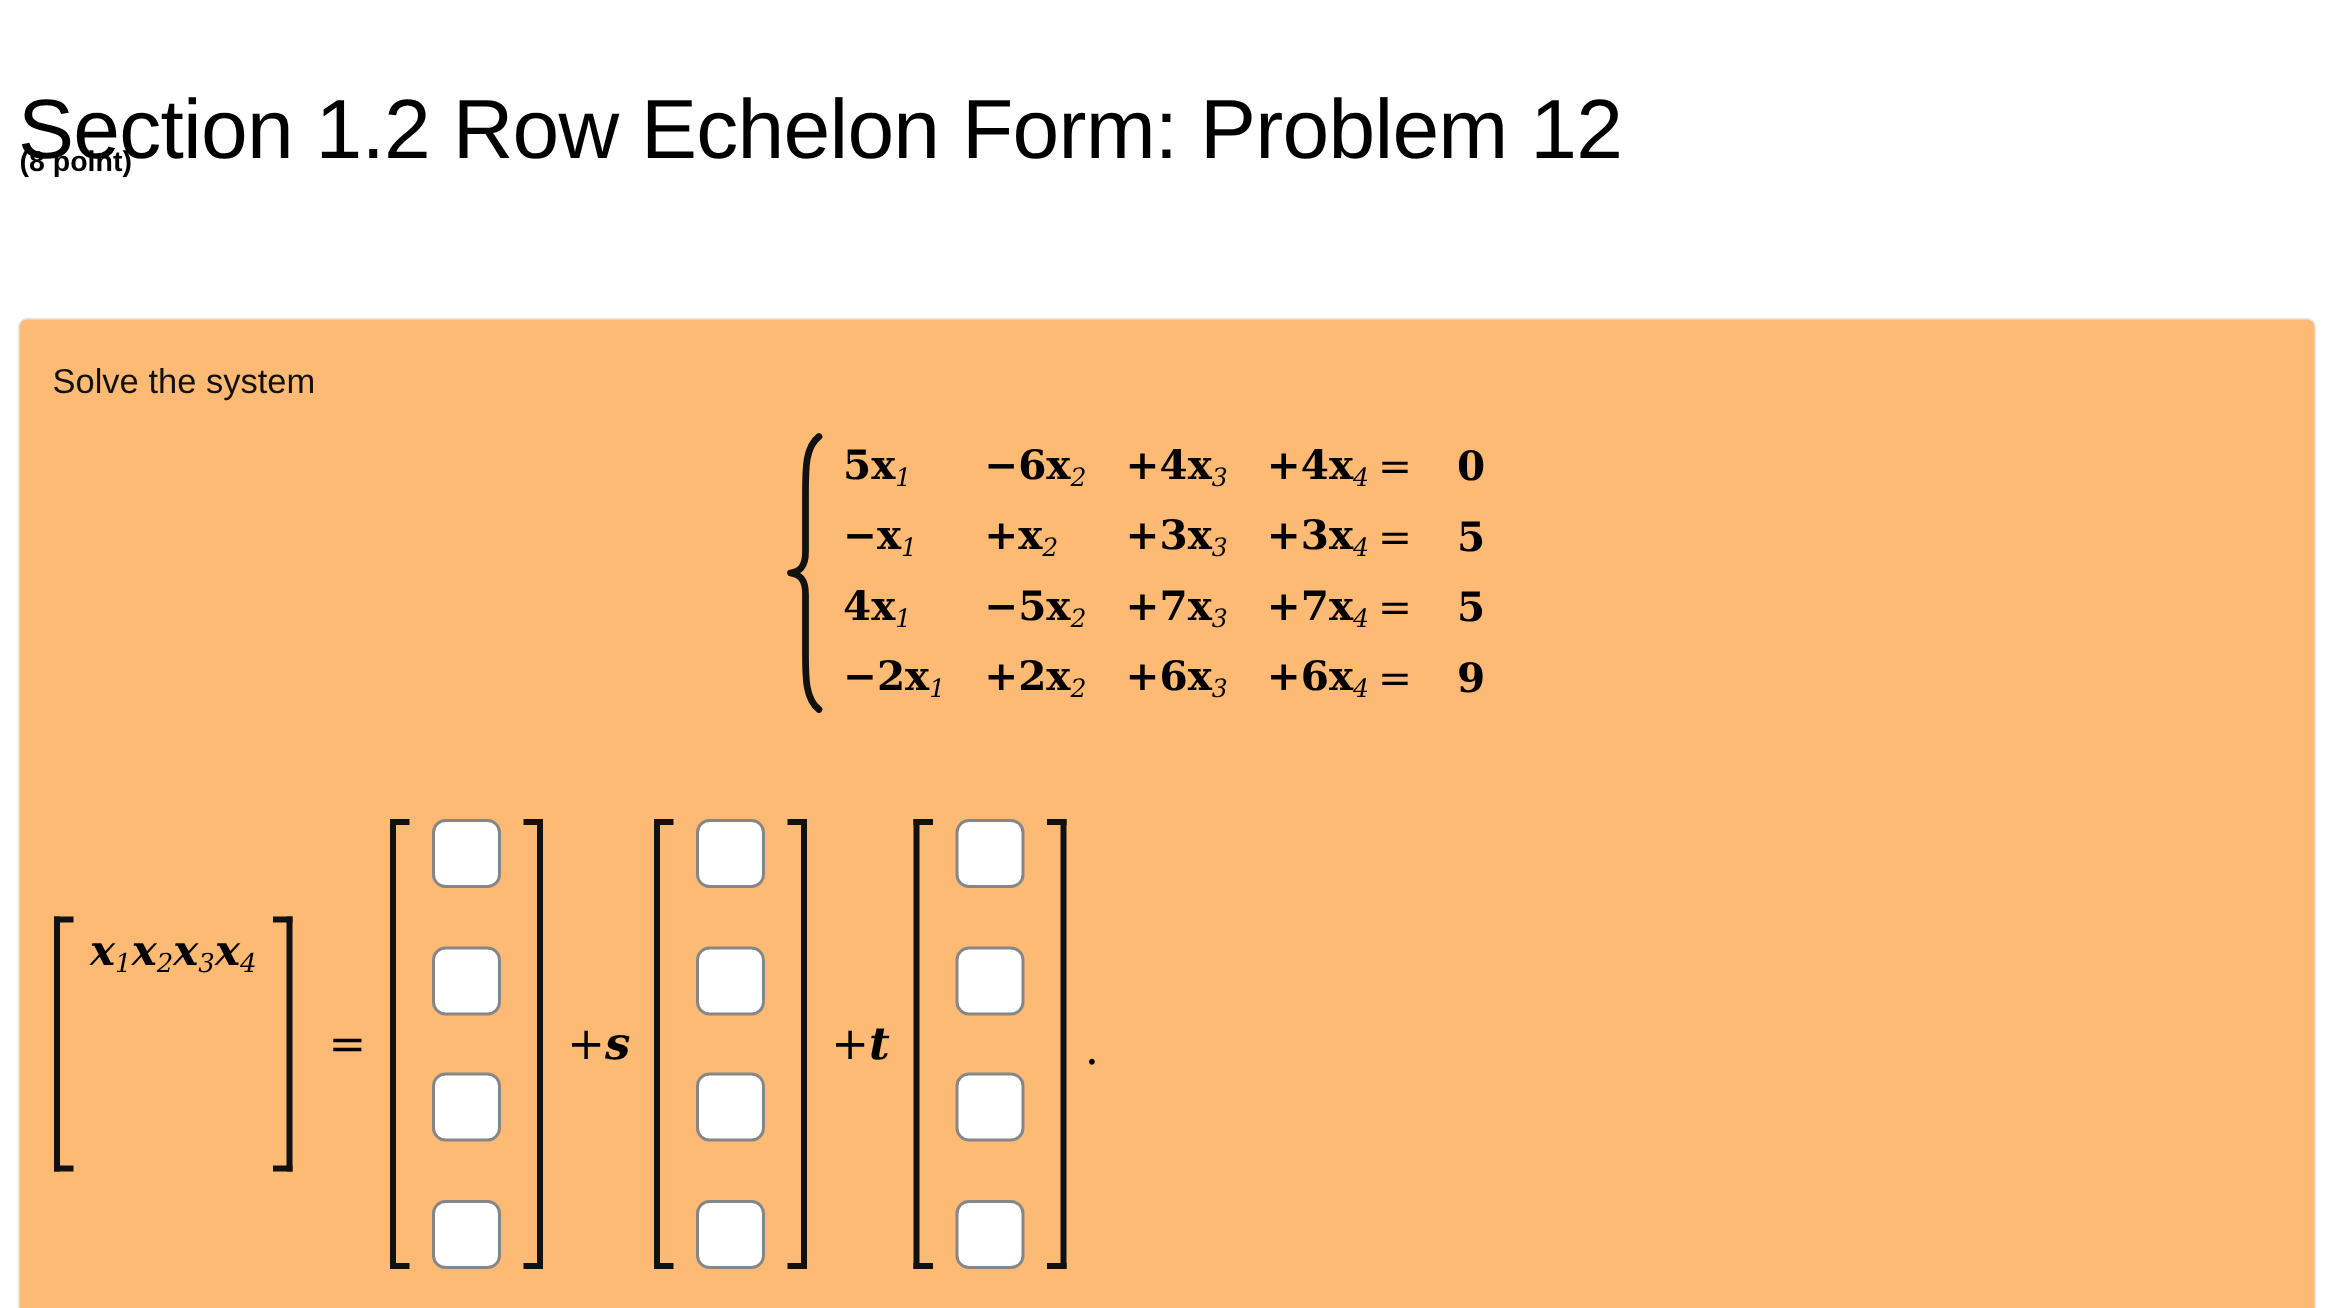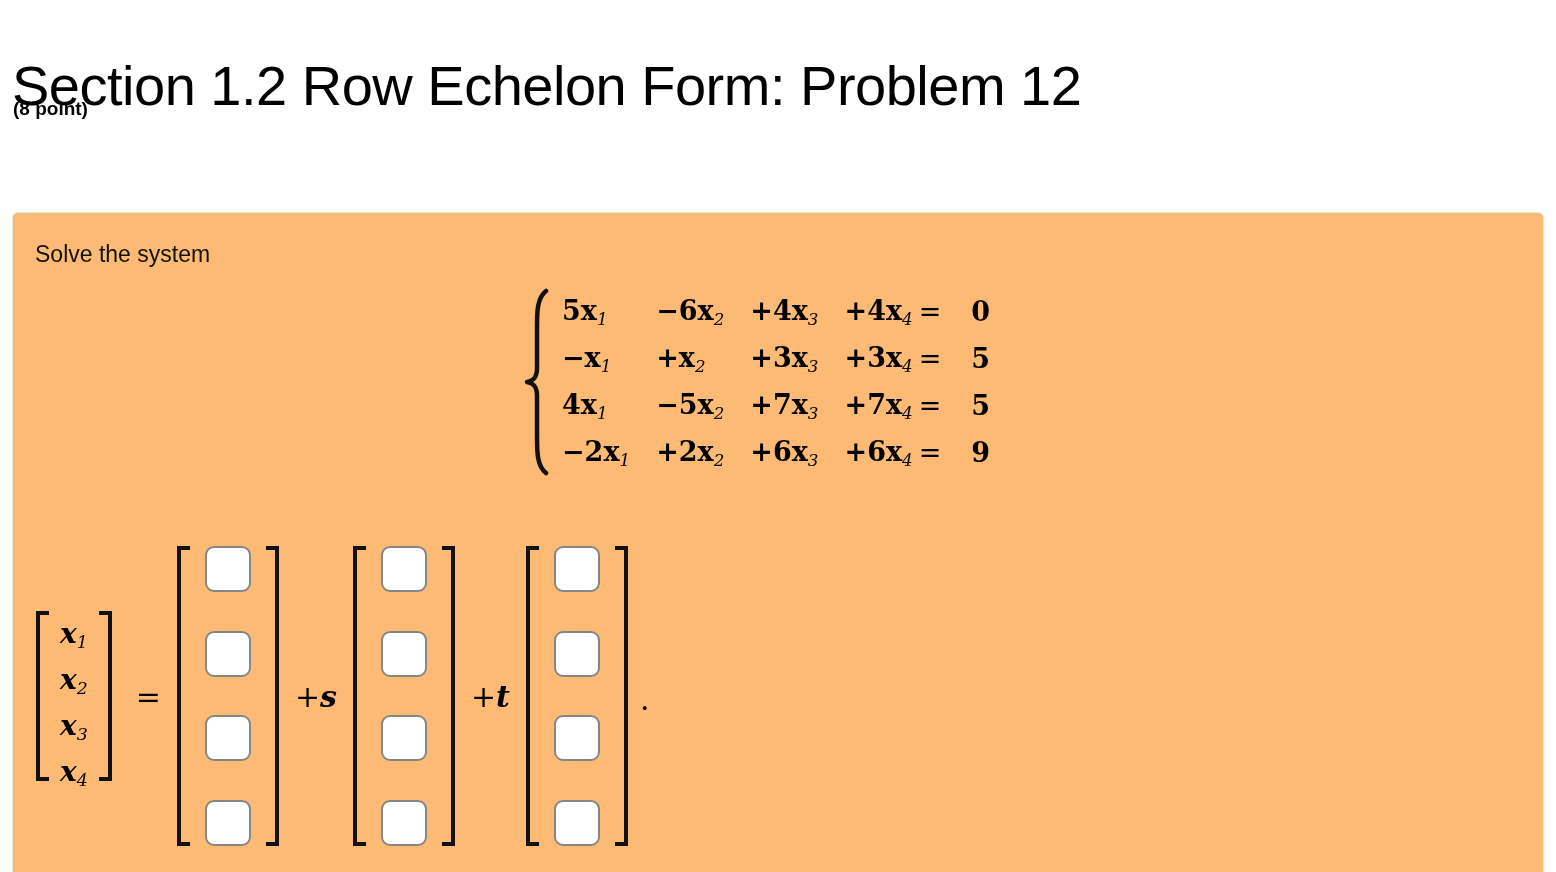--- a/index.html
+++ b/index.html
@@ -144,21 +144,21 @@
     border-right: 4px solid #111;
   }
 
   
   #x-vector {
     height: 170px;
     margin-right: 8px;
   }
   #x-vector .col {
     display: flex;
-    flex-direction: column;
+    flex-direction: row;
     justify-content: space-between;
     height: 100%;
     padding: 2px 6px;
     margin-top: 17px;
   }
   #x-vector .entry {
     font-family: "DejaVu Serif", "Liberation Serif", serif;
     font-size: 28px;
     font-style: italic;
     font-weight: bold;

